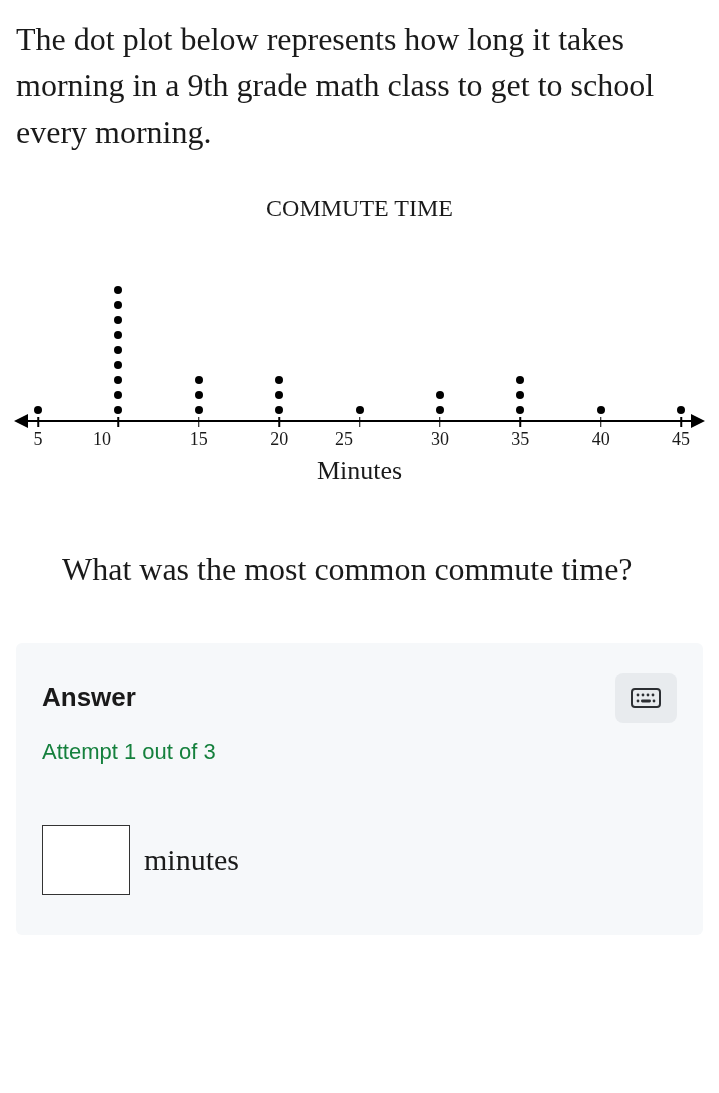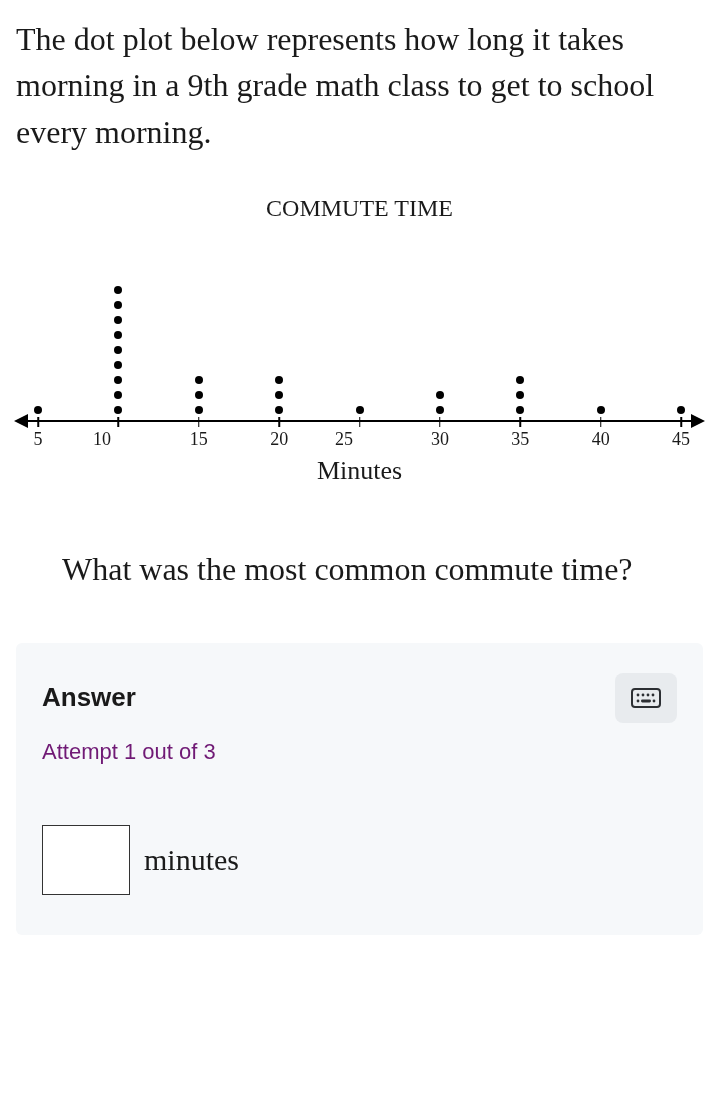--- a/index.html
+++ b/index.html
@@ -101,21 +101,21 @@
     border-radius: 8px;
     width: 62px;
     height: 50px;
     display: flex;
     align-items: center;
     justify-content: center;
     cursor: pointer;
   }
   .attempt {
     font-family: 'Segoe UI', Arial, sans-serif;
-    color: #701a75;
+    color: #15803d;
     font-size: 22px;
     margin-top: 16px;
   }
   .answer-row {
     display: flex;
     align-items: center;
     gap: 14px;
     margin-top: 60px;
   }
   .answer-input {

